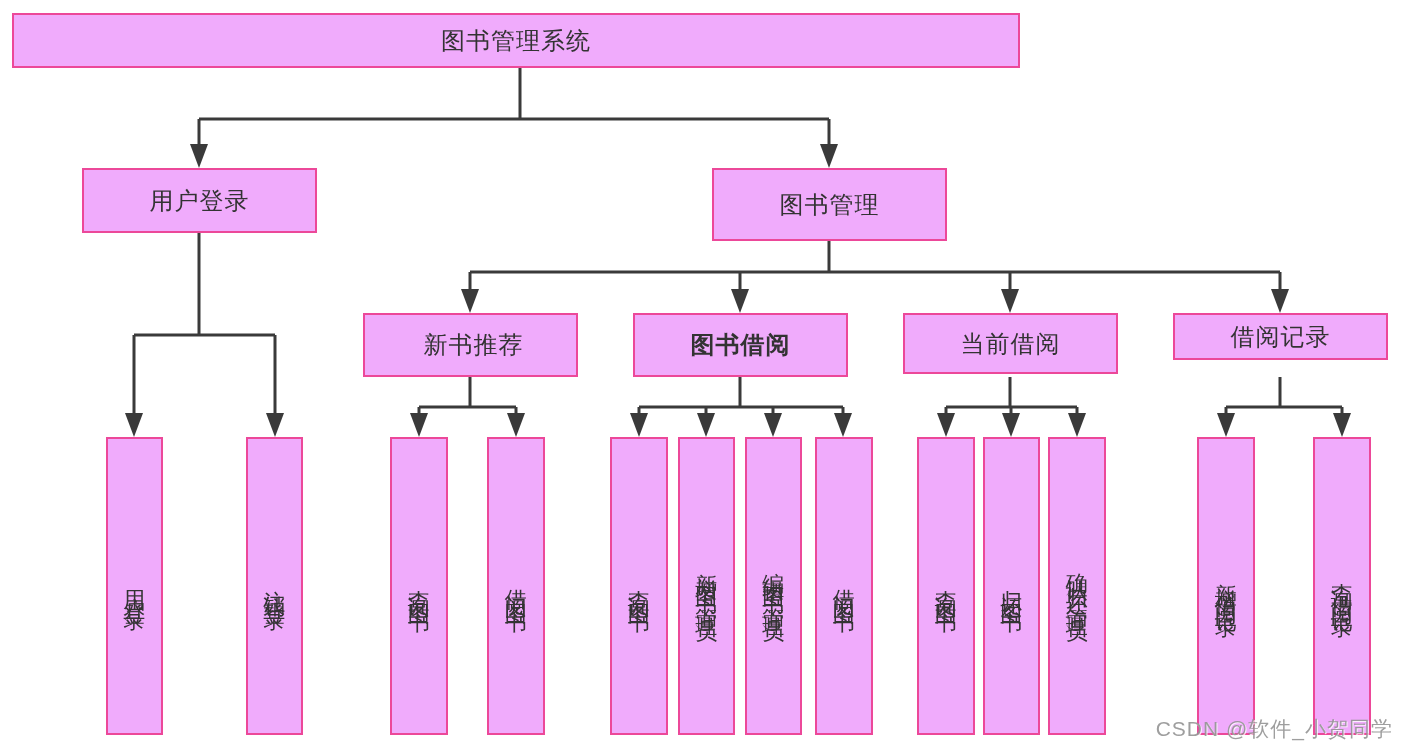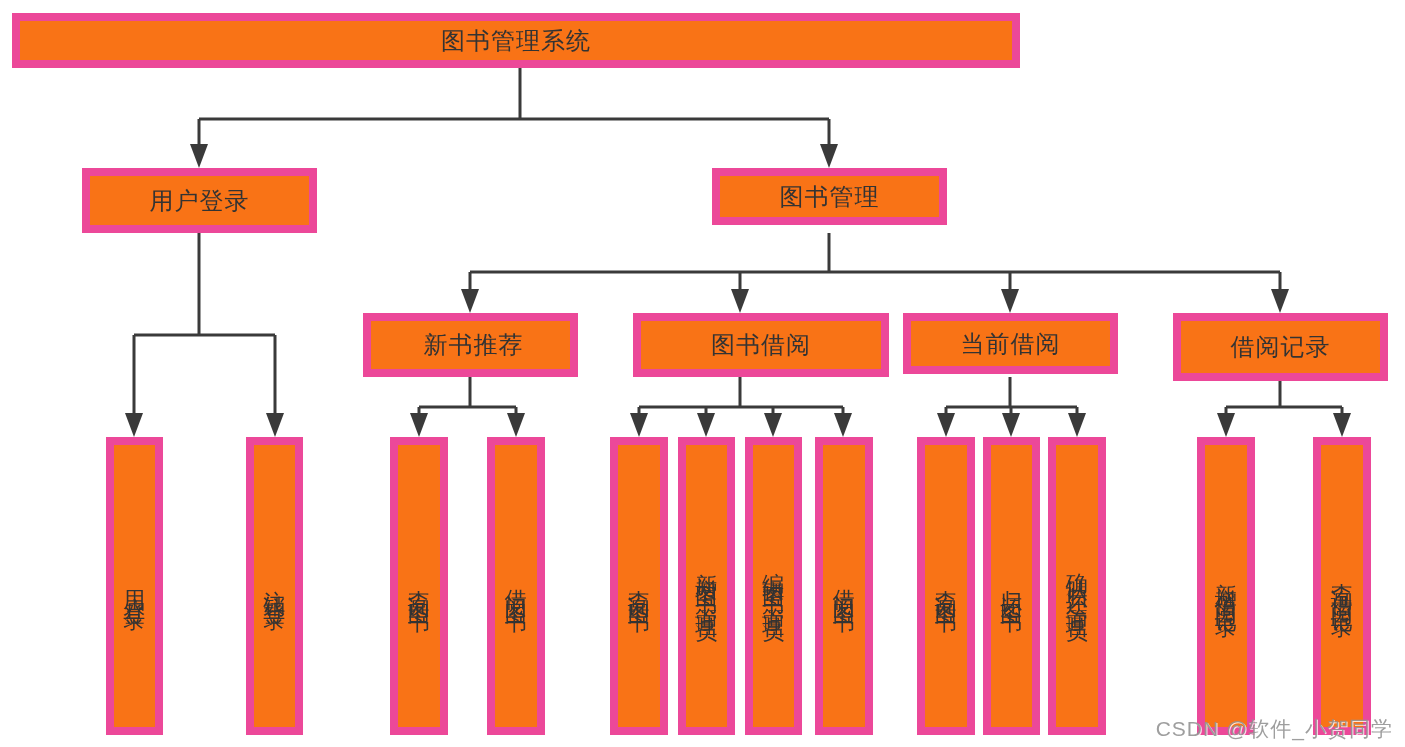--- a/index.html
+++ b/index.html
@@ -18,22 +18,22 @@
     color: #333333;
   }
   svg.connectors {
     position: absolute;
     left: 0; top: 0;
     width: 1405px; height: 747px;
   }
   .node {
     position: absolute;
     box-sizing: border-box;
-    border: 8px solid #ec4899;
-    background: #f97316;
+    border: 2px solid #ec4899;
+    background: #f0abfc;
     display: flex;
     align-items: center;
     justify-content: center;
     text-align: right;
   }
   .h-node {
     font-size: 24px;
     letter-spacing: 1px;
     color: #333333;
     white-space: nowrap;
@@ -100,26 +100,26 @@
       <polygon points="1011,437 1002,413 1020,413"></polygon>
       <polygon points="1077,437 1068,413 1086,413"></polygon>
       <polygon points="1226,437 1217,413 1235,413"></polygon>
       <polygon points="1342,437 1333,413 1351,413"></polygon>
     </g>
   </svg>
 
   <div class="node h-node" style="left:12px; top:13px; width:1008px; height:55px;">图书管理系统</div>
 
   <div class="node h-node" style="left:82px; top:168px; width:235px; height:65px;">用户登录</div>
-  <div class="node h-node" style="left:712px; top:168px; width:235px; height:57px;">图书管理</div>
+  <div class="node h-node" style="left:712px; top:168px; width:235px; height:73px;">图书管理</div>
 
   <div class="node h-node" style="left:363px; top:313px; width:215px; height:64px;padding-left:6px;">新书推荐</div>
-  <div class="node h-node" style="left:633px; top:313px; width:256px; height:64px;">图书借阅</div>
+  <div class="node h-node" style="left:633px; top:313px; width:215px; height:64px;font-weight:bold;">图书借阅</div>
   <div class="node h-node" style="left:903px; top:313px; width:215px; height:61px;">当前借阅</div>
-  <div class="node h-node" style="left:1173px; top:313px; width:215px; height:68px;">借阅记录</div>
+  <div class="node h-node" style="left:1173px; top:313px; width:215px; height:47px;">借阅记录</div>
 
   <div class="node v-node" style="left:106px; top:437px; width:57px; height:298px;">
     <span>用户登录</span>
   </div>
   <div class="node v-node" style="left:246px; top:437px; width:57px; height:298px;">
     <span>注销登录</span>
   </div>
 
   <div class="node v-node" style="left:390px; top:437px; width:58px; height:298px;">
     <span>查询图书</span>

